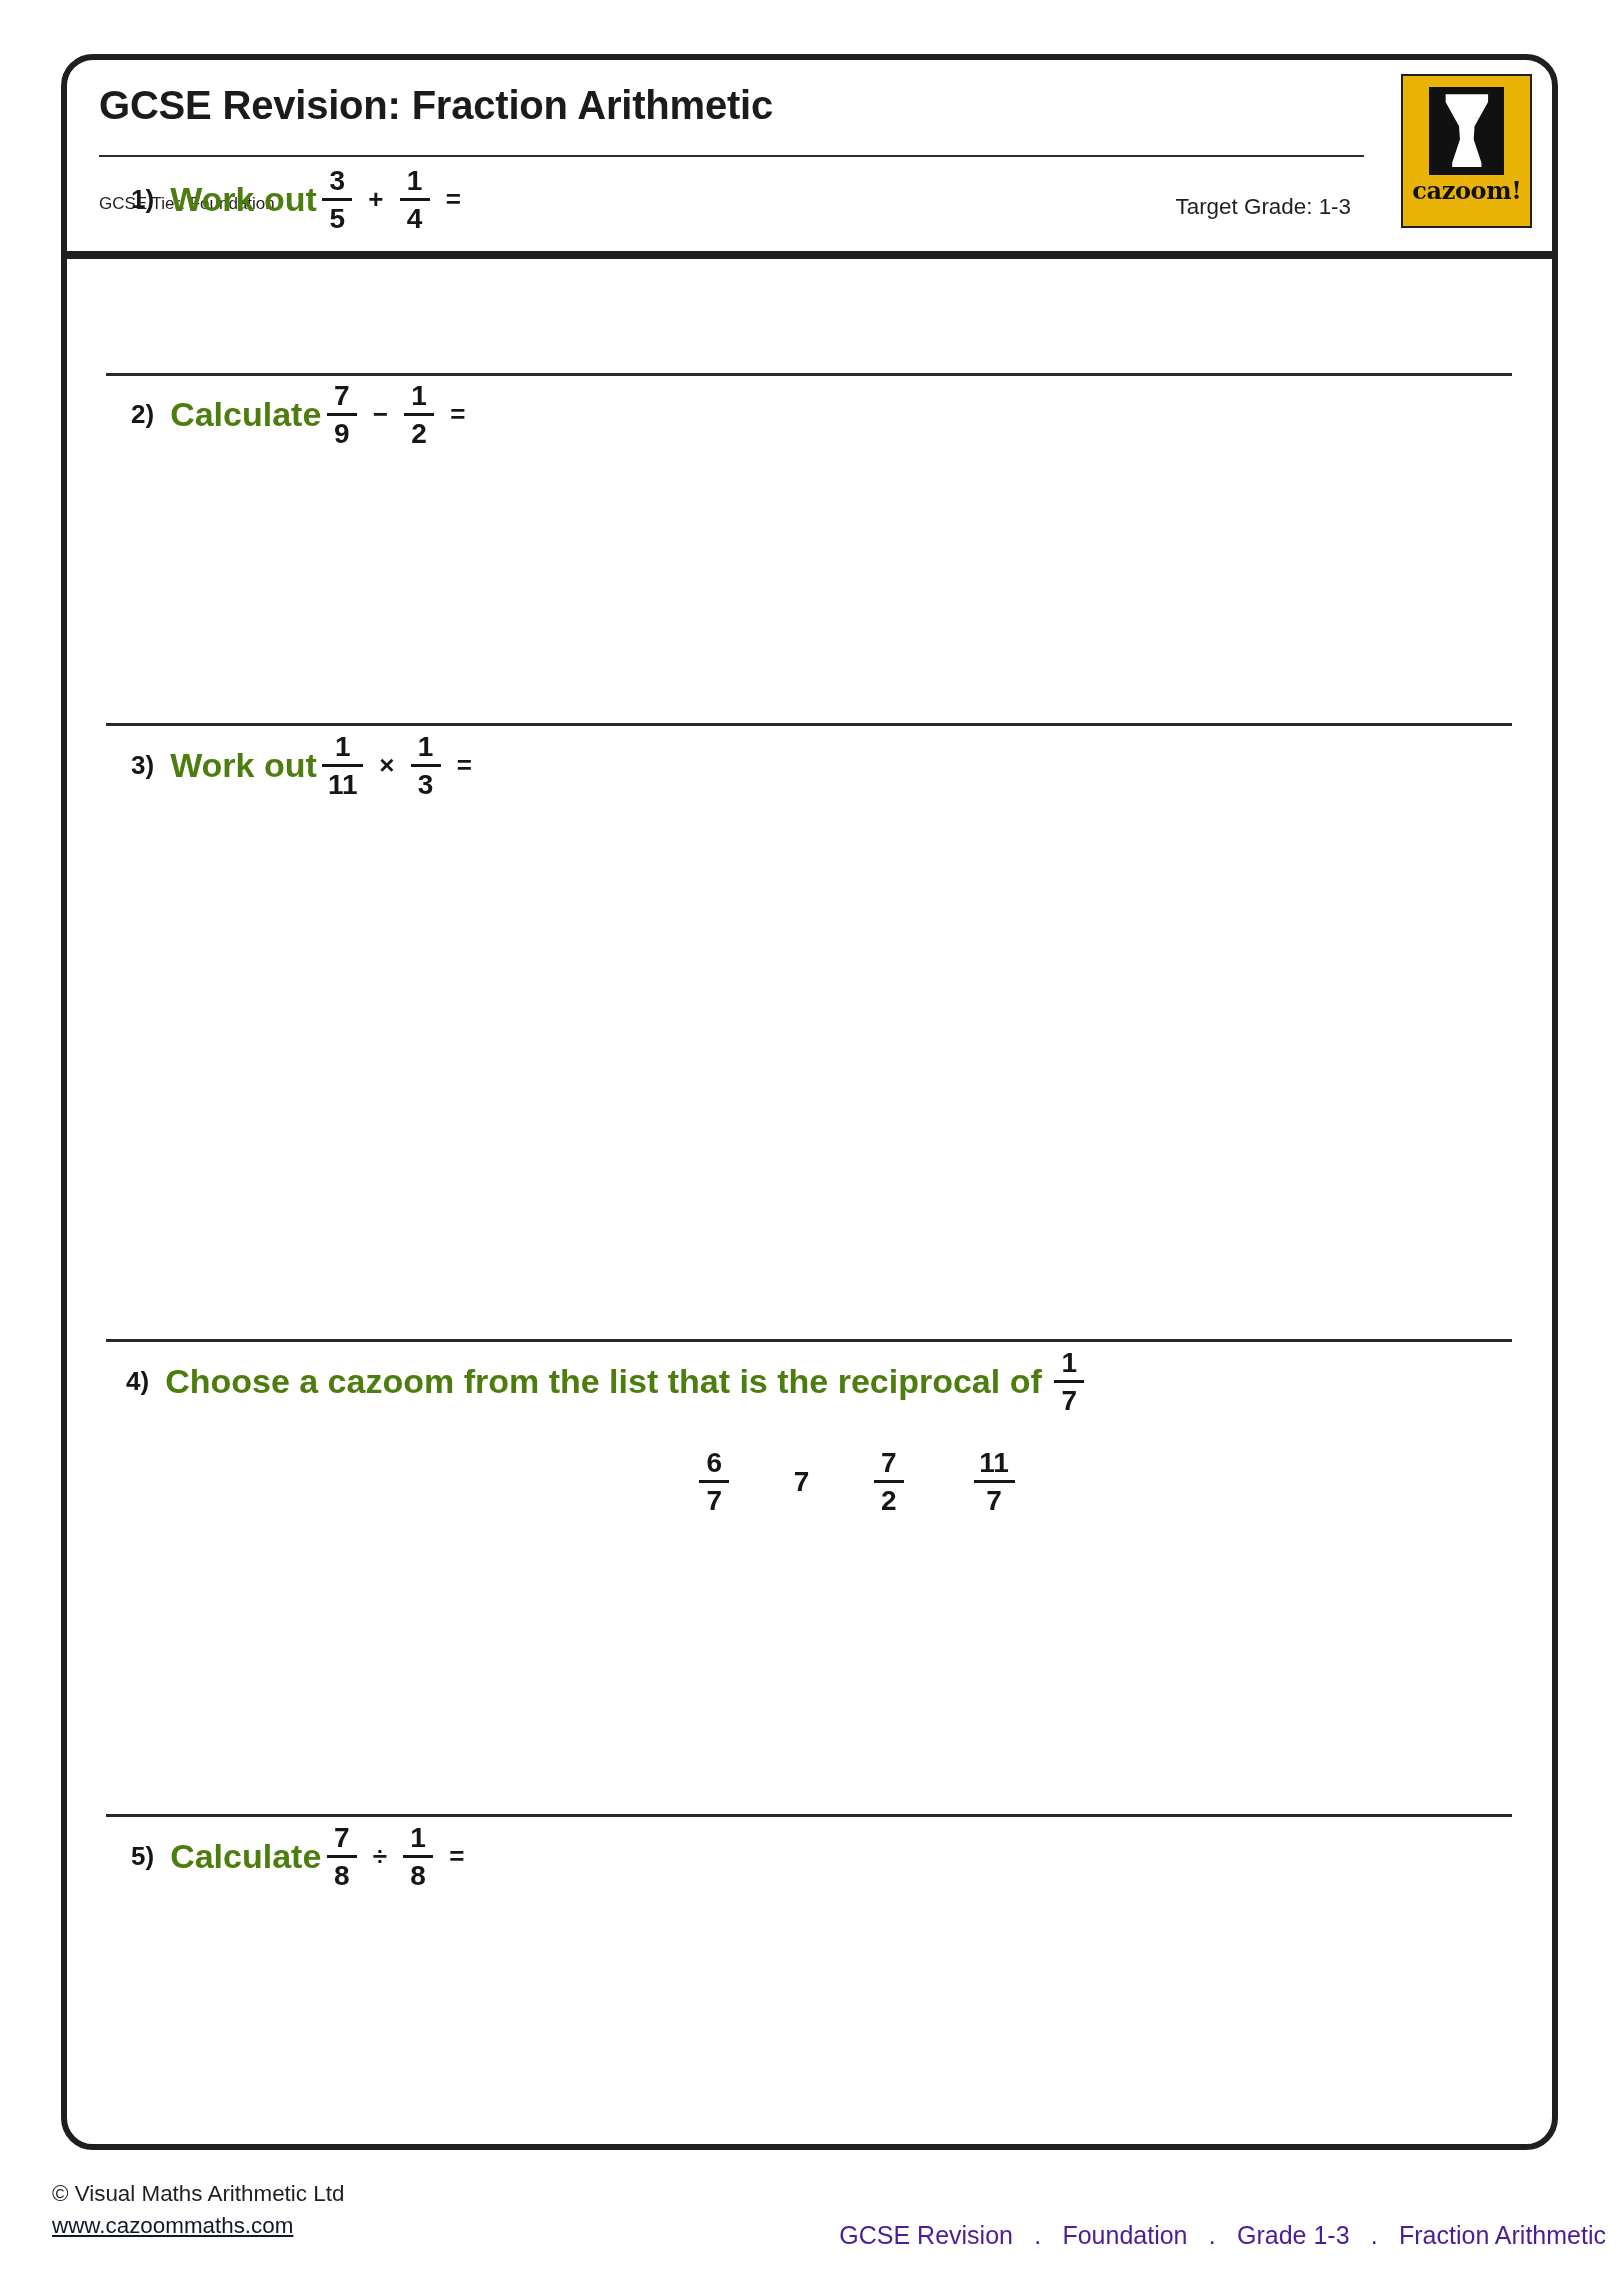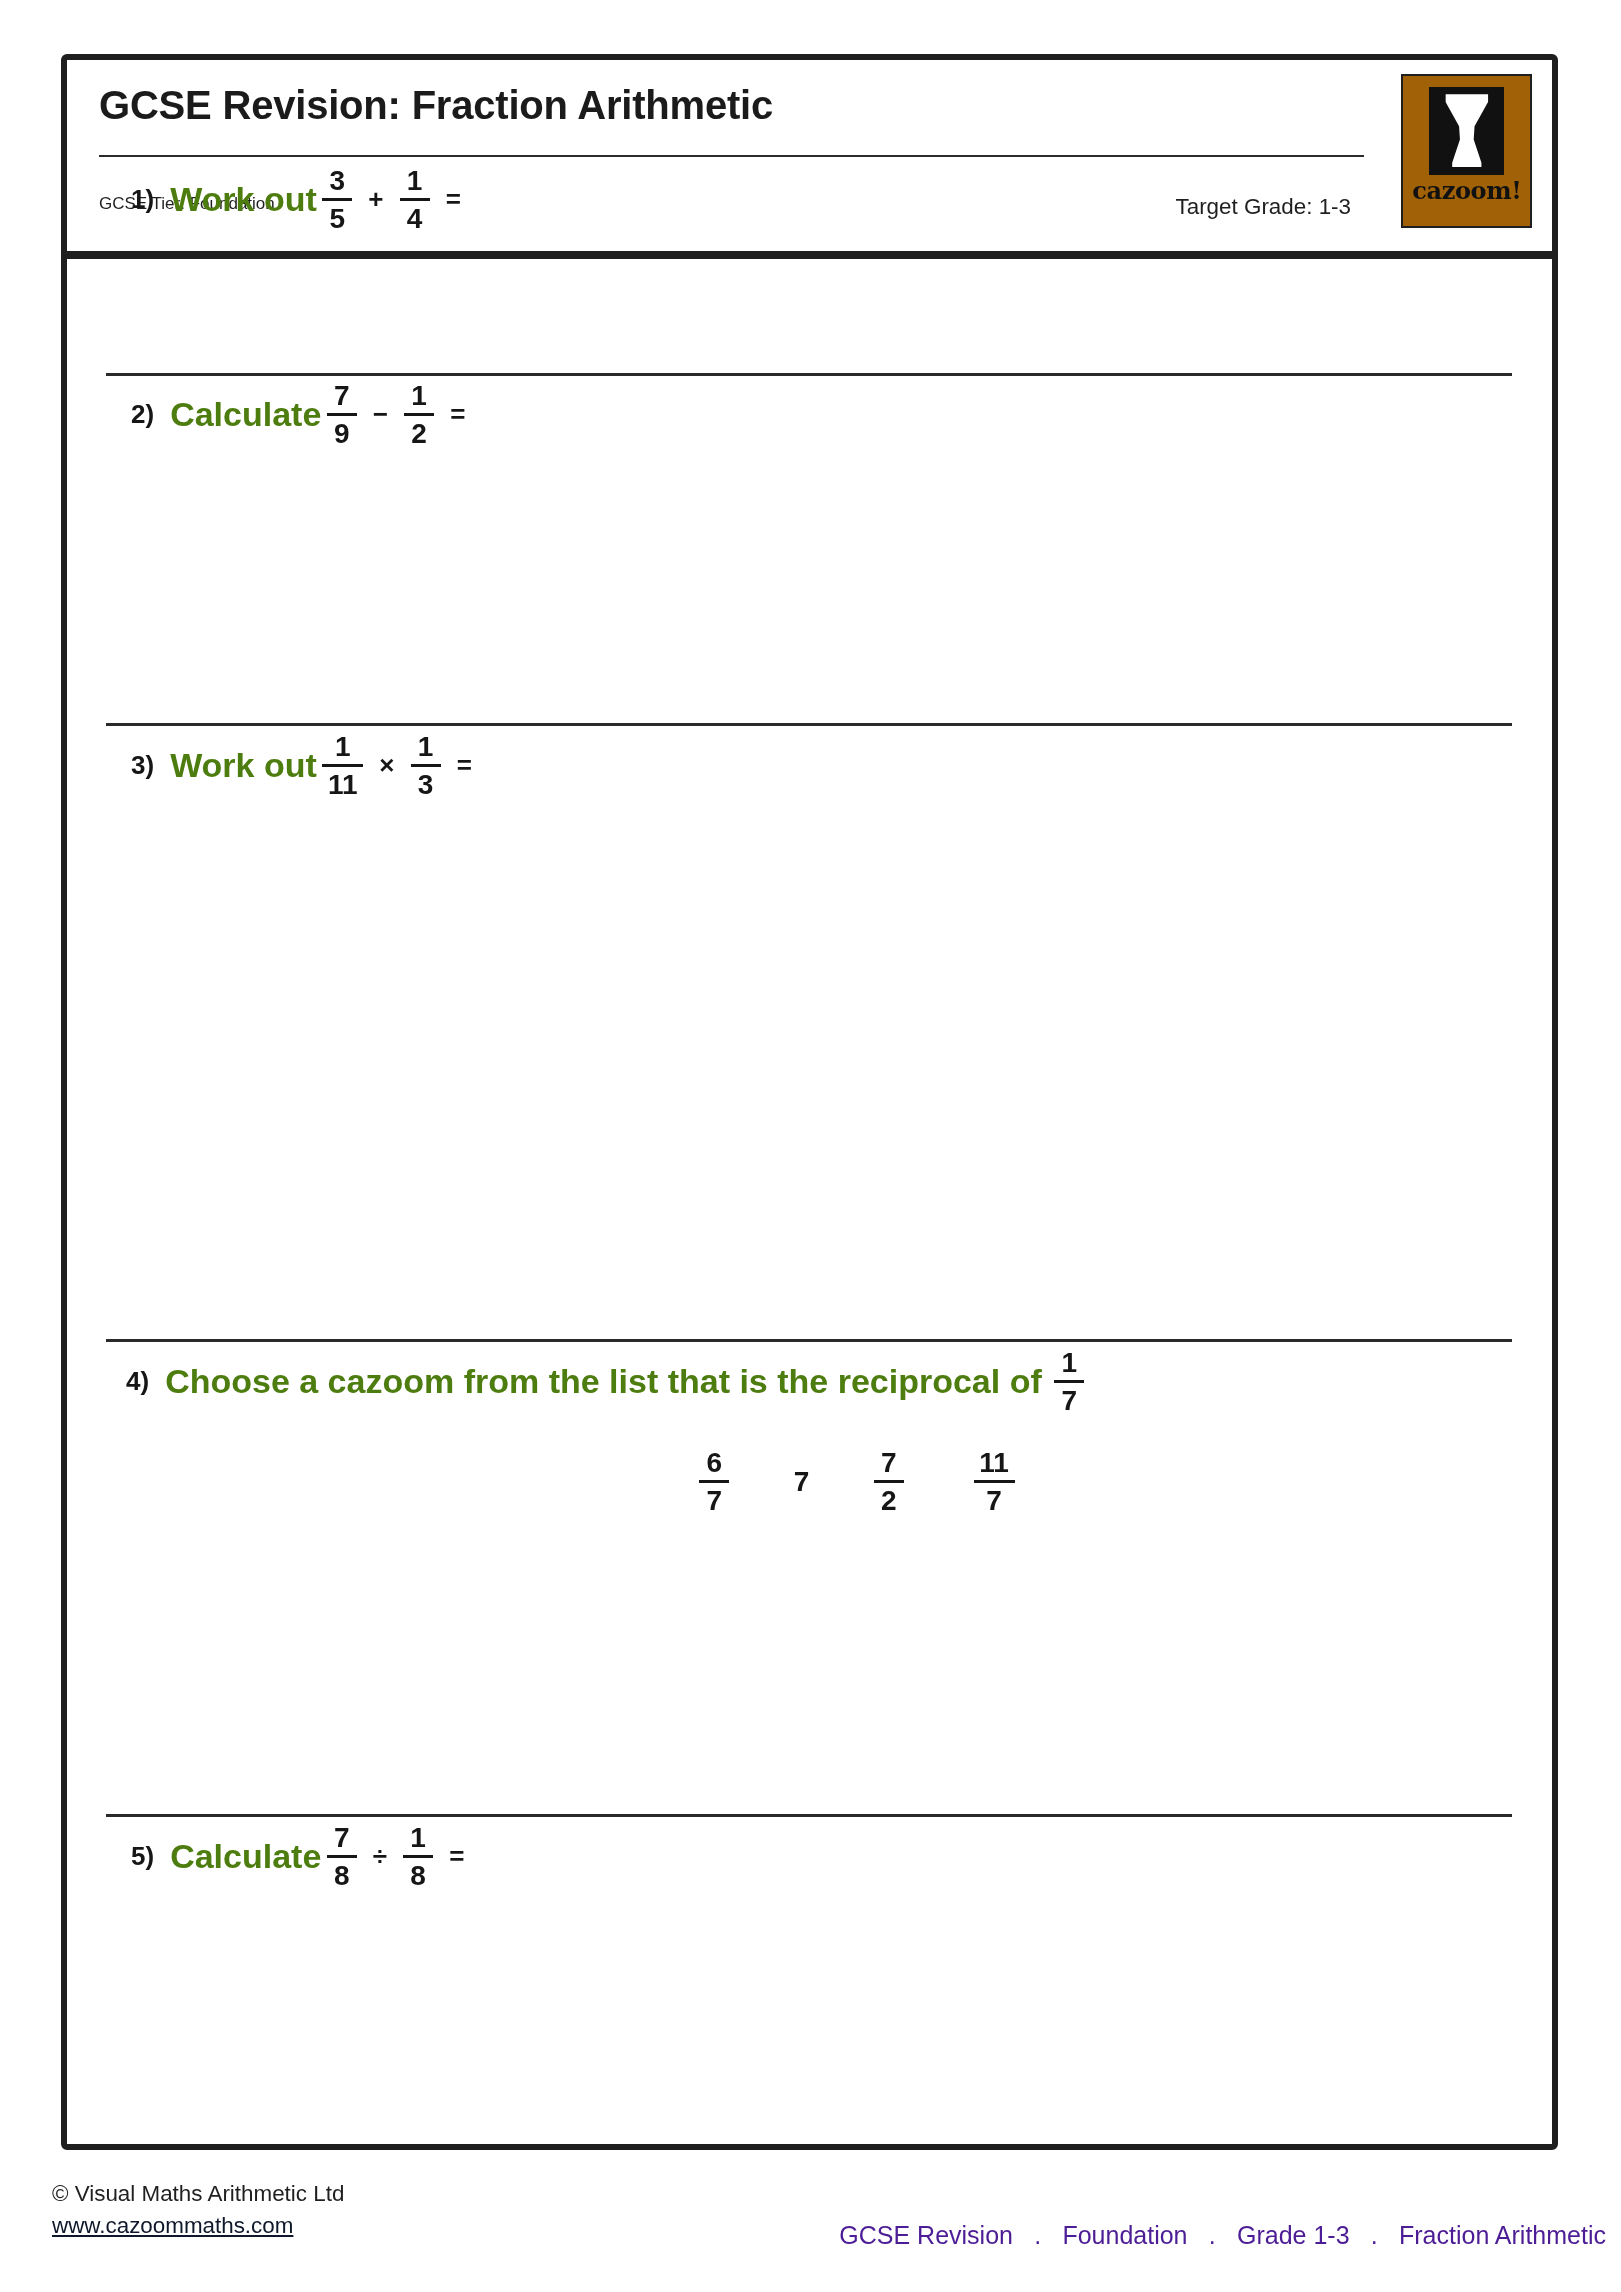--- a/index.html
+++ b/index.html
@@ -17,21 +17,21 @@
   }
 
   
   .sheet {
     position: absolute;
     left: 61px;
     top: 54px;
     width: 1497px;
     height: 2096px;
     border: 6.3px solid #1f1f1f;
-    border-radius: 6px;
+    border-radius: 32px;
     box-sizing: border-box;
     background: #fff;
   }
 
   
   .header {
     position: absolute;
     left: 0;
     top: 0;
     right: 0;
@@ -82,21 +82,21 @@
   }
 
   
   .logo {
     position: absolute;
     right: 19.7px;
     top: 14.3px;
     width: 131px;
     height: 154px;
     border: 2.7px solid #1f1f1f;
-    background: #a16207;
+    background: #eab308;
     box-sizing: border-box;
     display: flex;
     flex-direction: column;
     align-items: center;
     justify-content: flex-start;
     padding-top: 10.7px;
   }
   .logo-mark {
     width: 75px;
     height: 88px;

